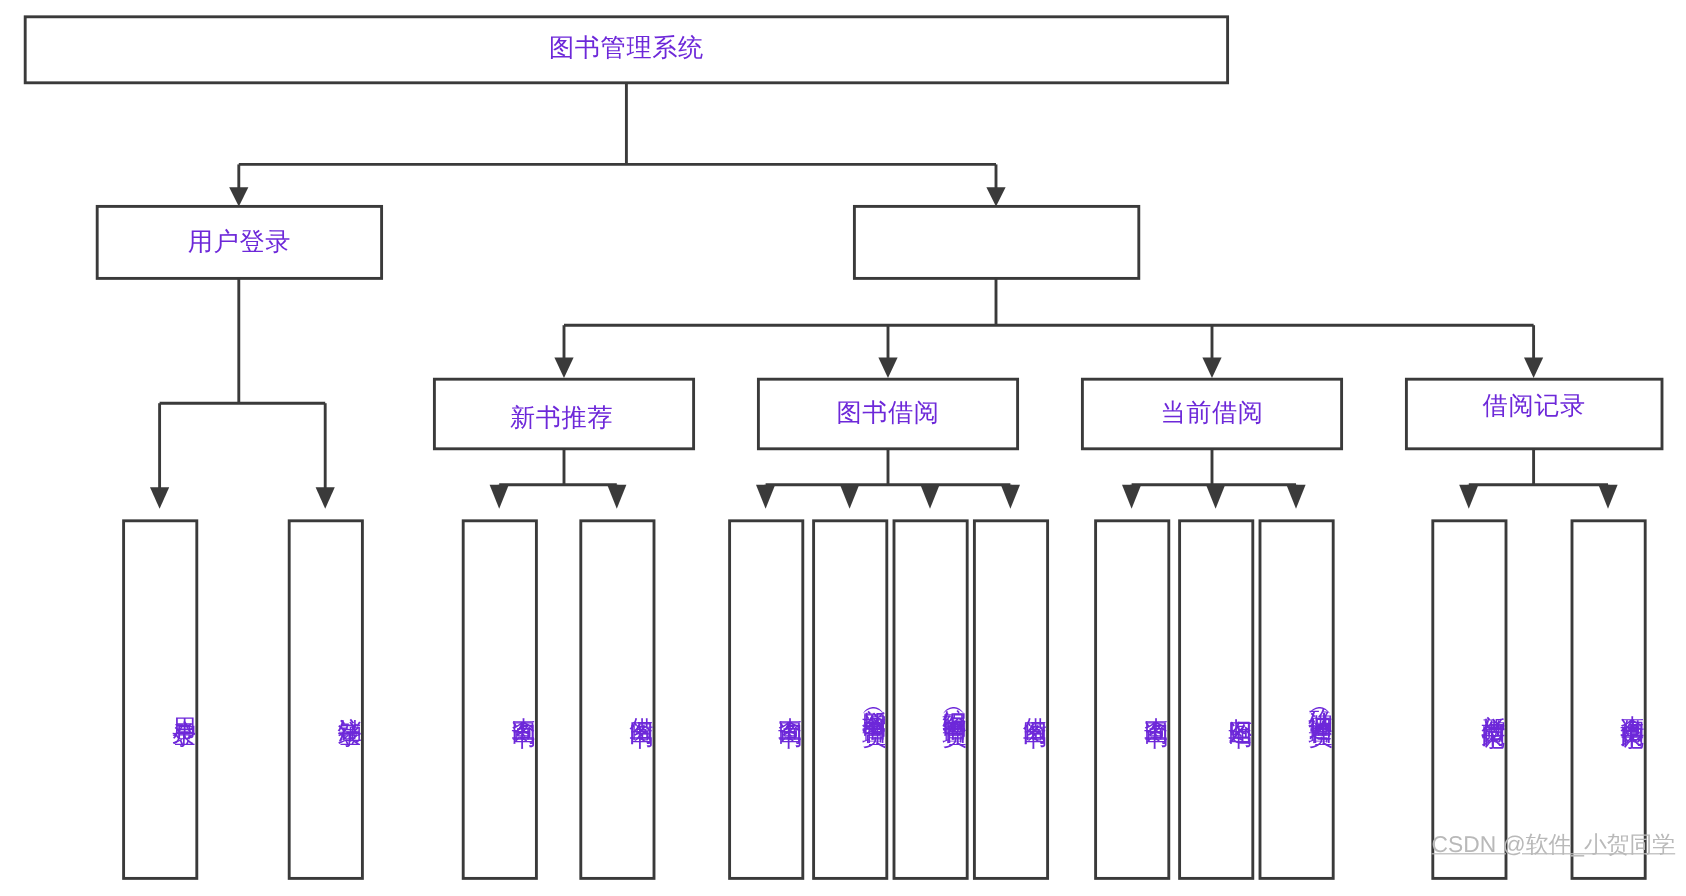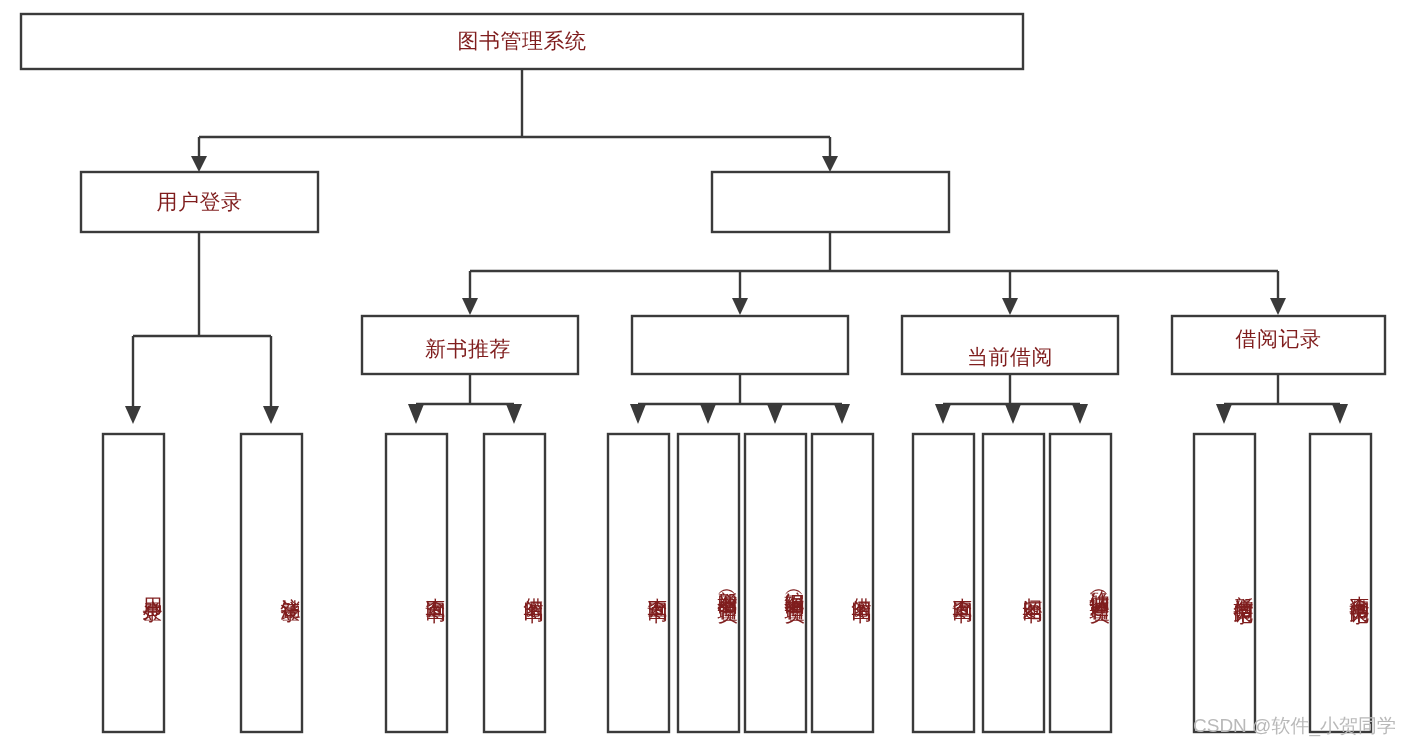--- a/index.html
+++ b/index.html
@@ -37,21 +37,21 @@
   }
   .arrow-head {
     fill: #3a3a3a;
     stroke: none;
   }
   .node-label {
     position: absolute;
     display: flex;
     align-items: center;
     justify-content: center;
-    color: #7f1d1d;
+    color: #6d28d9;
     font-family: Liberation Sans, sans-serif;
     font-size: 21px;
     line-height: 1.15;
     letter-spacing: 0.5px;
     white-space: nowrap;
     pointer-events: none;
     border-radius: 16px;
   }
   .node-label.vertical {
     writing-mode: vertical-rl;
@@ -155,32 +155,33 @@
     <rect class="node-box" x="1194" y="434" width="61" height="298"></rect>
     <rect class="node-box" x="1310" y="434" width="61" height="298"></rect>
 
   </svg>
 
   <div class="node-label" style="left:21px; top:14px; width:1002px; height:55px;">图书管理系统</div>
 
   <div class="node-label" style="left:81px; top:172px; width:237px; height:60px;">用户登录</div>
 
   <div class="node-label" style="left:362px; top:320px; width:212px; height:58px;">新书推荐</div>
-  <div class="node-label" style="left:902px; top:328px; width:216px; height:58px;">当前借阅</div>
+  <div class="node-label" style="left:632px; top:316px; width:216px; height:58px;">图书借阅</div>
+  <div class="node-label" style="left:902px; top:316px; width:216px; height:58px;">当前借阅</div>
   <div class="node-label" style="left:1172px; top:316px; width:213px; height:46px;">借阅记录</div>
 
   <div class="node-label vertical" style="left:103px; top:434px; width:61px; height:298px;">用户登录</div>
   <div class="node-label vertical" style="left:241px; top:434px; width:61px; height:298px;">注销登录</div>
   <div class="node-label vertical" style="left:386px; top:434px; width:61px; height:298px;">查询图书</div>
   <div class="node-label vertical" style="left:484px; top:434px; width:61px; height:298px;">借阅图书</div>
   <div class="node-label vertical" style="left:608px; top:434px; width:61px; height:298px;">查询图书</div>
   <div class="node-label vertical" style="left:678px; top:434px; width:61px; height:298px; padding-top:2px;">新增图书（管理员）</div>
   <div class="node-label vertical" style="left:745px; top:434px; width:61px; height:298px; padding-top:2px;">编辑图书（管理员）</div>
   <div class="node-label vertical" style="left:812px; top:434px; width:61px; height:298px;">借阅图书</div>
   <div class="node-label vertical" style="left:913px; top:434px; width:61px; height:298px;">查询图书</div>
   <div class="node-label vertical" style="left:983px; top:434px; width:61px; height:298px;">归还图书</div>
   <div class="node-label vertical" style="left:1050px; top:434px; width:61px; height:298px; padding-top:2px;">确认归还（管理员）</div>
   <div class="node-label vertical" style="left:1194px; top:434px; width:61px; height:298px;">新增借阅记录</div>
   <div class="node-label vertical" style="left:1310px; top:434px; width:61px; height:298px;">查询借阅记录</div>
 
-  <div class="watermark" style="left:1193px; top:713px;">CSDN @软件_小贺同学</div>
+  <div class="watermark" style="left:1193px; top:691px;text-decoration:underline;">CSDN @软件_小贺同学</div>
 
 </div>
 
 </body></html>

